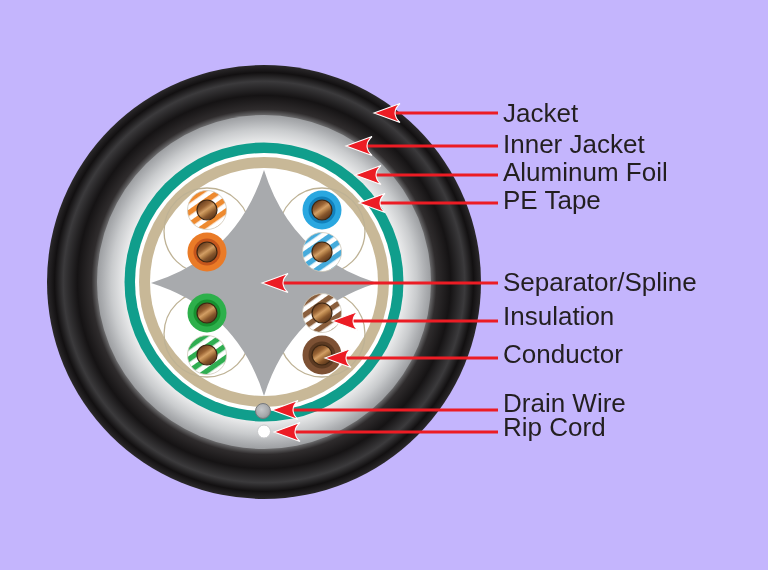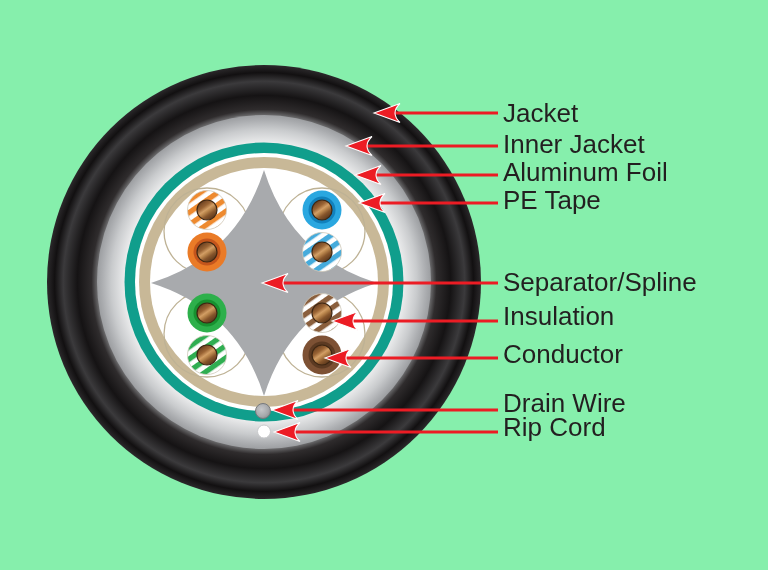--- a/index.html
+++ b/index.html
@@ -1,19 +1,19 @@
 <!DOCTYPE html>
 <html><head>
 <meta charset="utf-8">
 <style>
   html,body{margin:0;padding:0;background:#ffffff;}
   #canvas{
     position:relative;
     width:768px;height:570px;
-    background:#86efac;
+    background:#c4b5fd;
     overflow:hidden;
     font-family:"Liberation Sans",sans-serif;
   }
   svg{display:block;}
   text.lbl{
     font-family:"Liberation Sans",sans-serif;
     font-size:26px;
     fill:#231f20;
   }
   line.ptr{stroke-width:3;}

